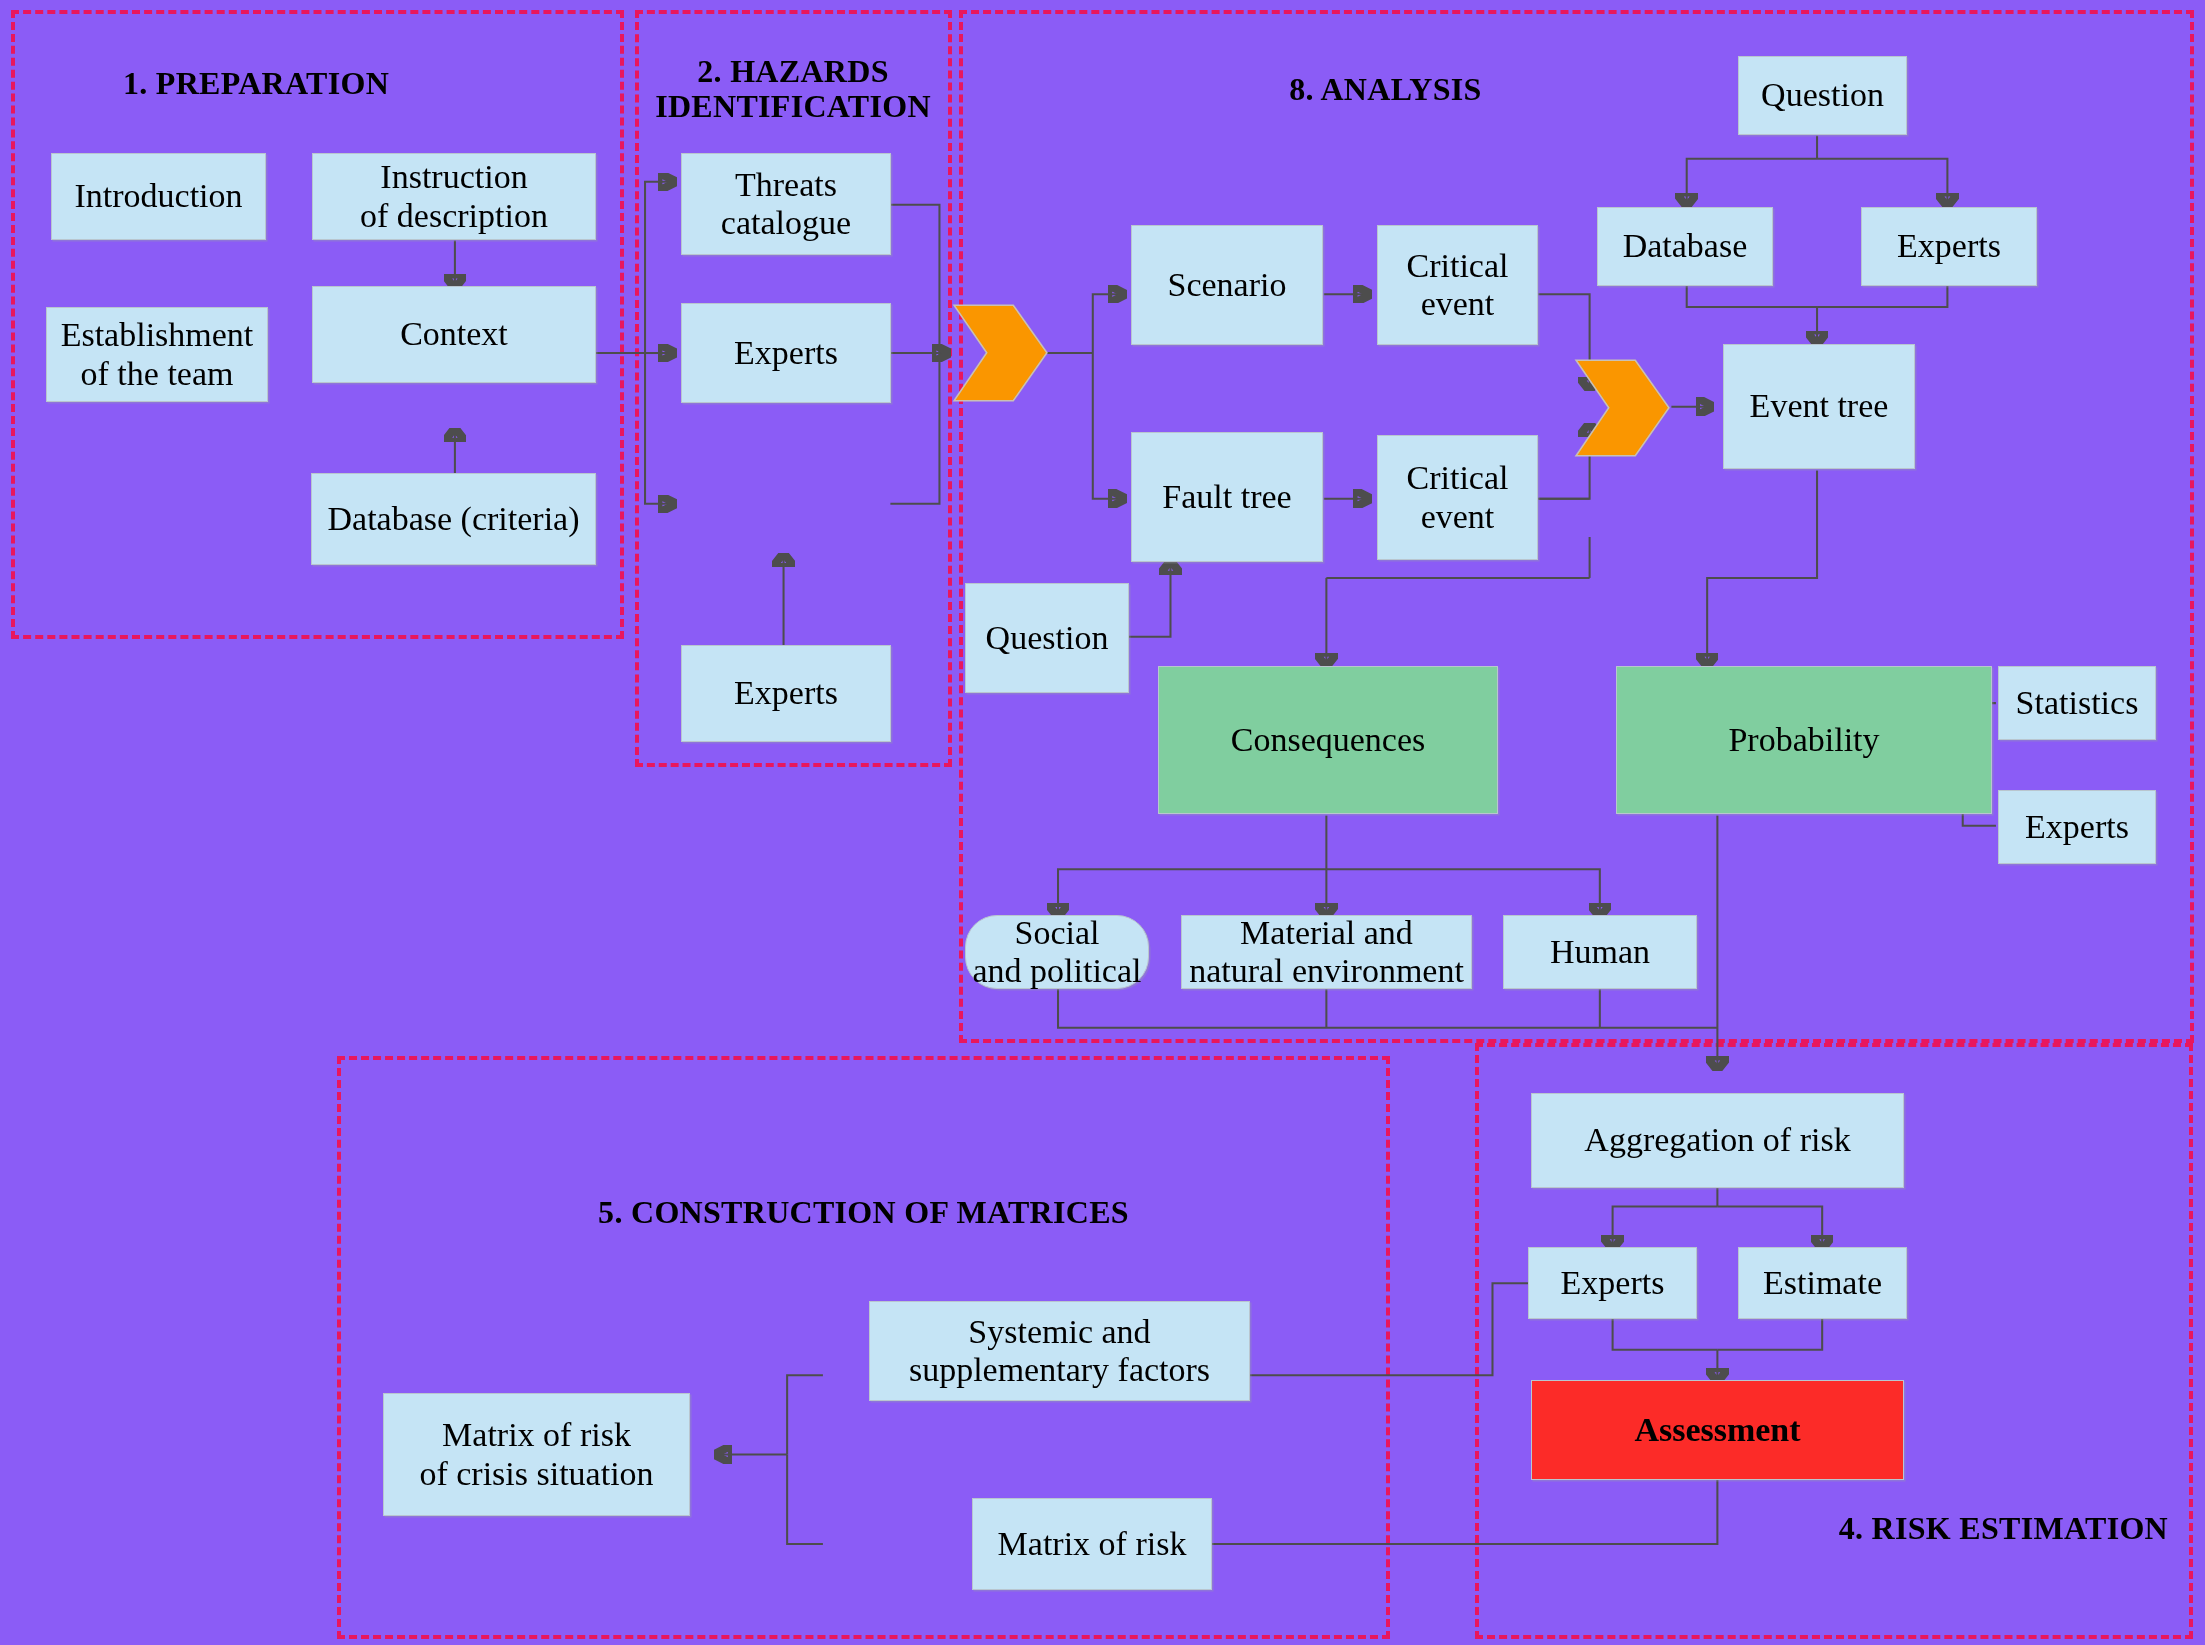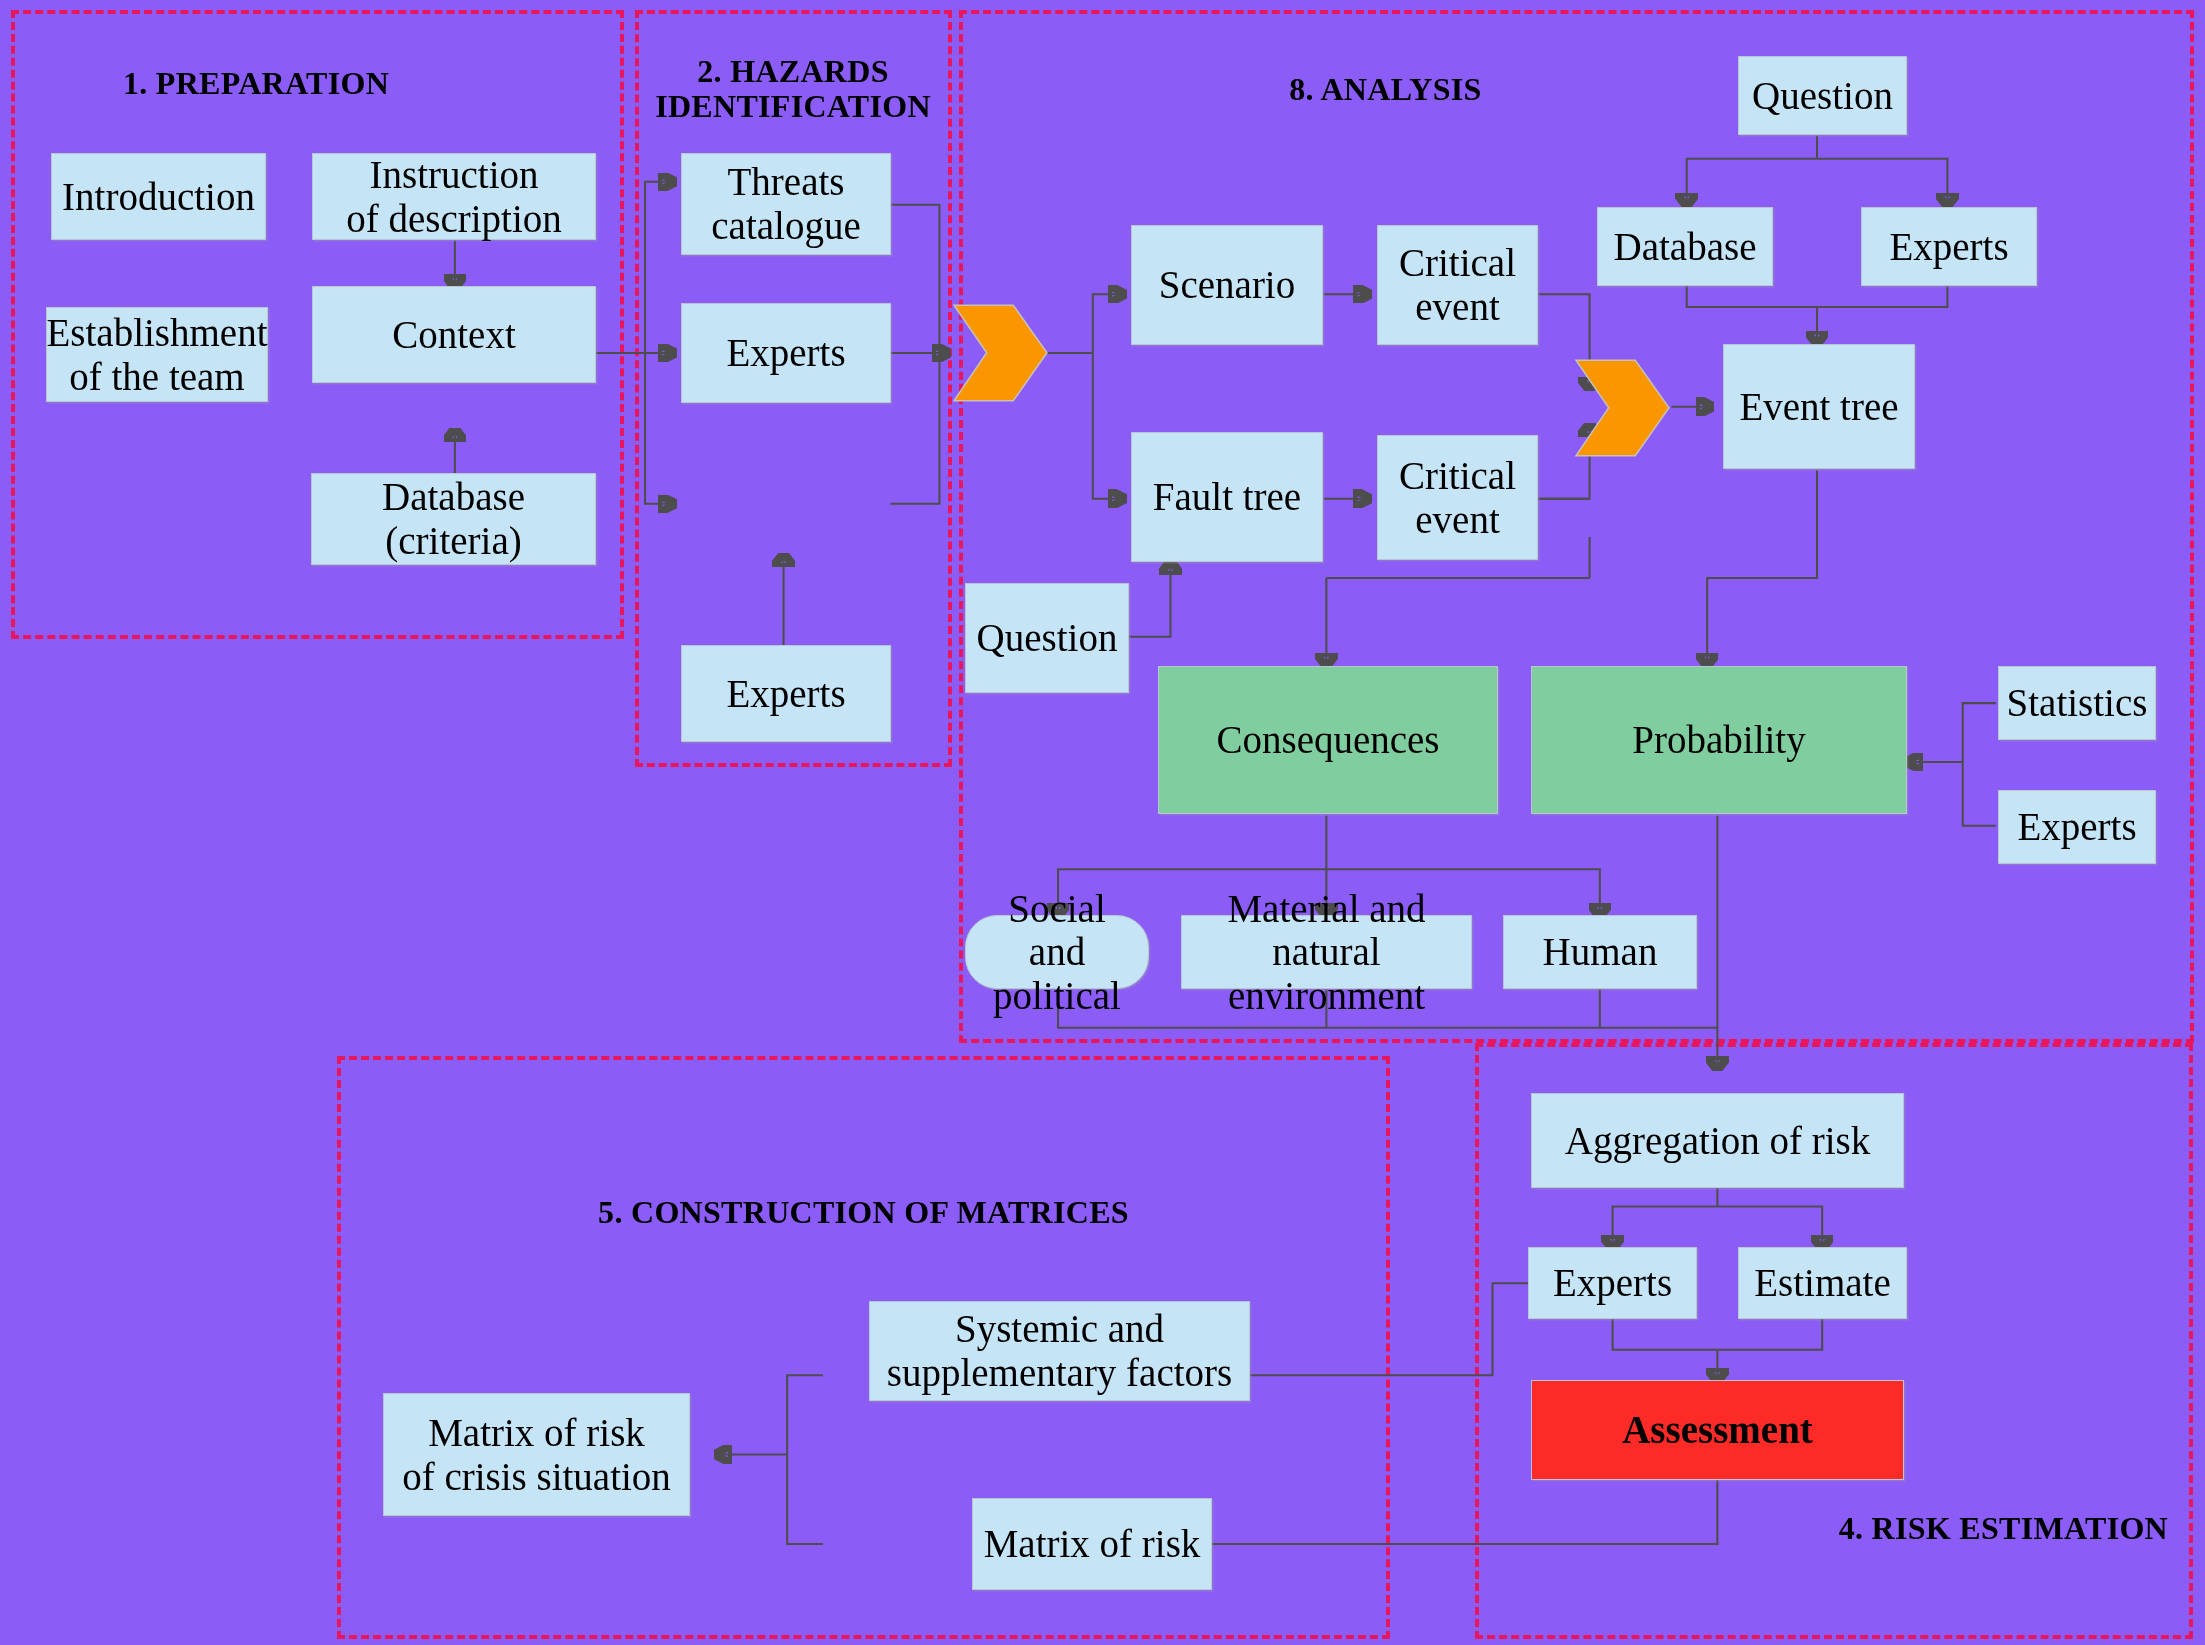--- a/index.html
+++ b/index.html
@@ -27,21 +27,21 @@
     text-align:center;
     white-space:pre-line;
     line-height:1.08;
   }
   
   .node{
     position:absolute;
     box-sizing:border-box;
     display:flex;align-items:center;justify-content:center;
     text-align:center;
-    font-size:39px;
+    font-size:34px;
     line-height:1.12;
     color:#000;
     border:1px solid #b9c6cf;
     box-shadow:1.5px 1.5px 0 rgba(150,160,170,0.35);
     padding:1px 3.1px;
   }
   .node.blue{background:#c5e4f5;}
   .node.green{background:#80ce9f;}
   .node.red{background:#fc2b28;font-weight:bold;}
   
@@ -189,21 +189,21 @@
   <div class="node blue" style="left:1377px;top:435px;width:161px;height:125px;white-space:pre-line;">Critical
 event</div>
   <div class="node blue" style="left:965px;top:583px;width:164px;height:110px;">Question</div>
 
   <div class="node blue" style="left:1738px;top:56px;width:169px;height:79px;">Question</div>
   <div class="node blue" style="left:1597px;top:207px;width:176px;height:79px;">Database</div>
   <div class="node blue" style="left:1861px;top:207px;width:176px;height:79px;">Experts</div>
   <div class="node blue" style="left:1723px;top:344px;width:192px;height:125px;">Event tree</div>
 
   <div class="node green" style="left:1158px;top:666px;width:340px;height:148px;">Consequences</div>
-  <div class="node green" style="left:1531px;top:666px;width:376px;height:148px;">Probability</div>
+  <div class="node green" style="left:1616px;top:666px;width:376px;height:148px;">Probability</div>
 
   <div class="node blue" style="left:1998px;top:666px;width:158px;height:74px;">Statistics</div>
   <div class="node blue" style="left:1998px;top:790px;width:158px;height:74px;">Experts</div>
 
   <div class="node blue" style="left:965px;top:915px;width:184px;height:74px;white-space:pre-line;border-radius:32px;">Social
 and political</div>
   <div class="node blue" style="left:1181px;top:915px;width:291px;height:74px;white-space:pre-line;">Material and
 natural environment</div>
   <div class="node blue" style="left:1503px;top:915px;width:194px;height:74px;">Human</div>
 

